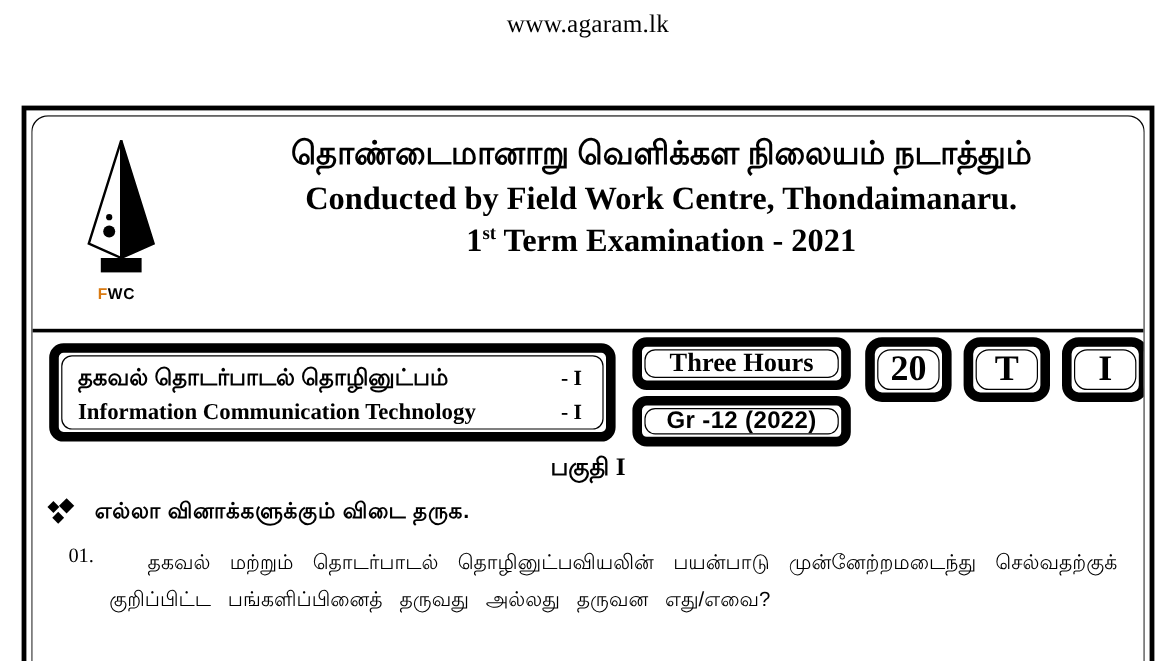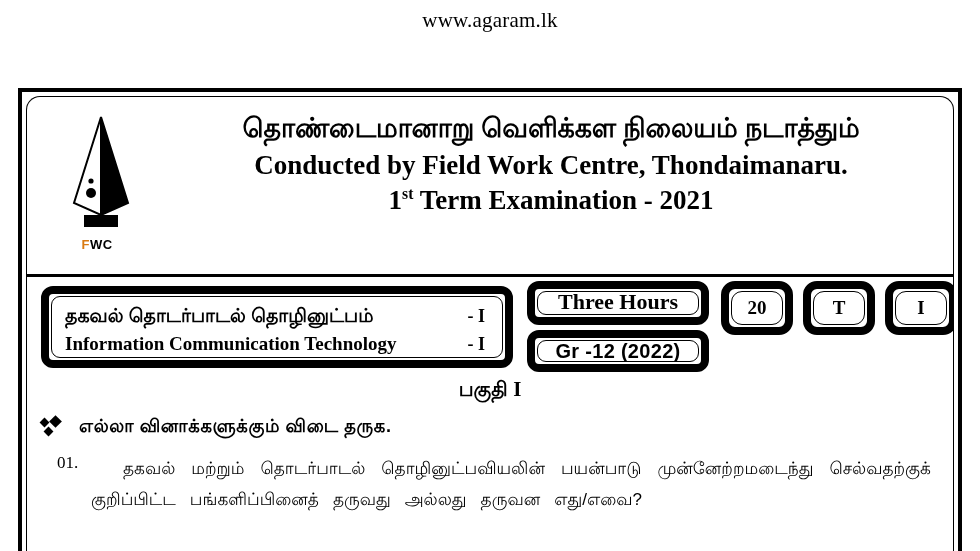--- a/index.html
+++ b/index.html
@@ -221,21 +221,21 @@
     justify-content: center;
     border-radius: 14px;
   }
   .code-box::after { border-radius: 11px; }
   .code-1 { left: 694px; }
   .code-2 { left: 776px; }
   .code-3 { left: 858px; }
   .code-text {
     font-family: "Liberation Serif", "DejaVu Serif", serif;
     font-weight: bold;
-    font-size: 19px;
+    font-size: 30px;
   }
 
   
   .part-heading {
     text-align: center;
     font-family: "Liberation Sans", "DejaVu Sans", sans-serif;
     font-weight: bold;
     font-size: 20px;
   }
   .part-heading .roman {

